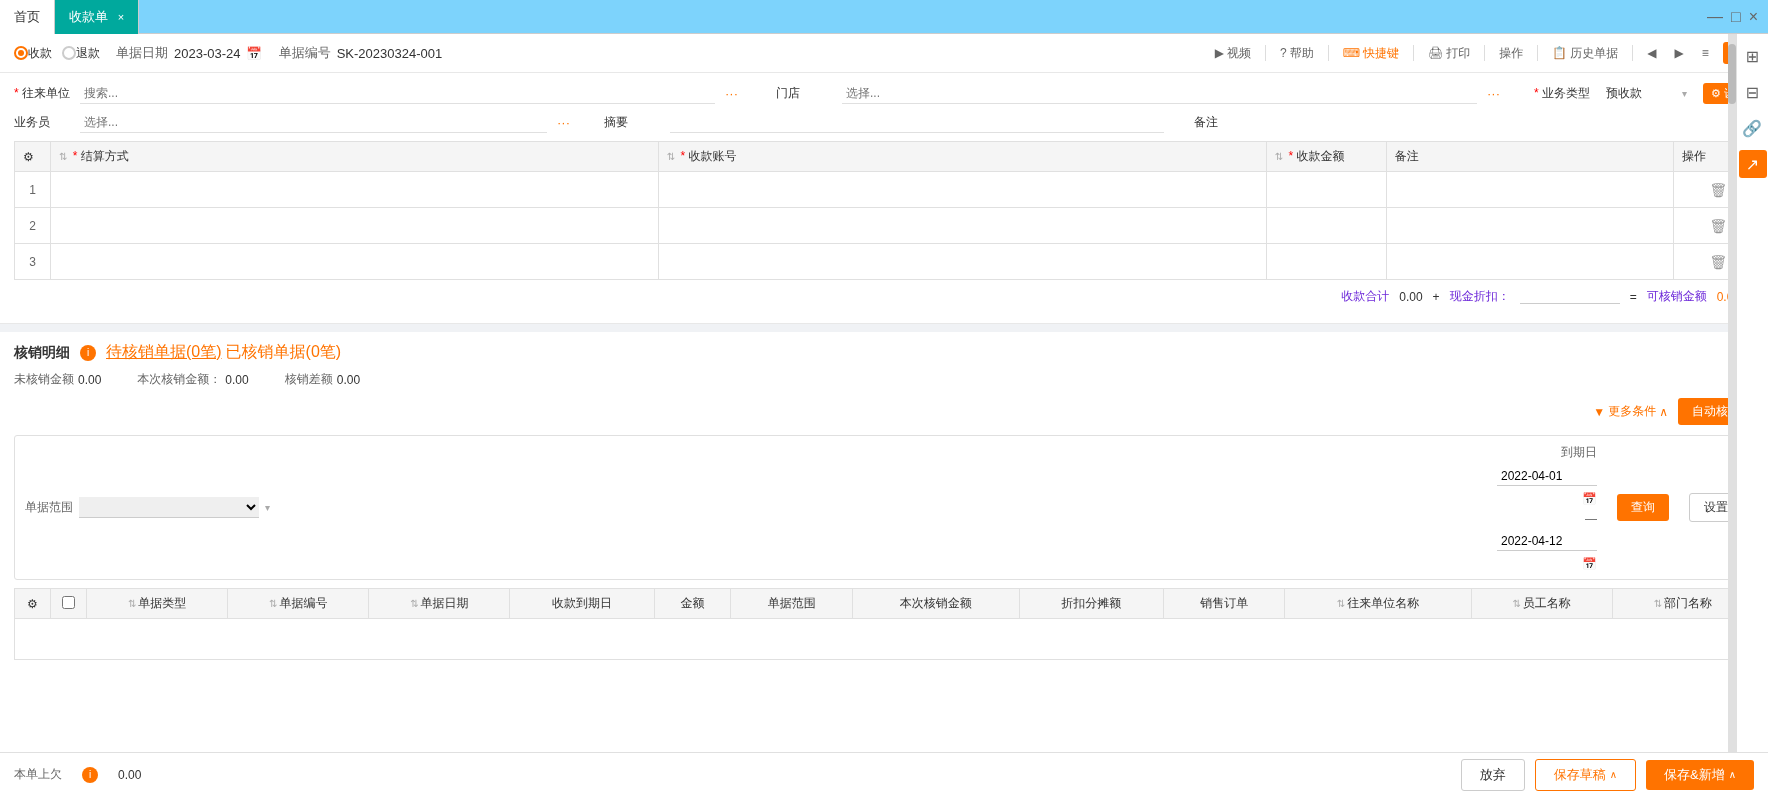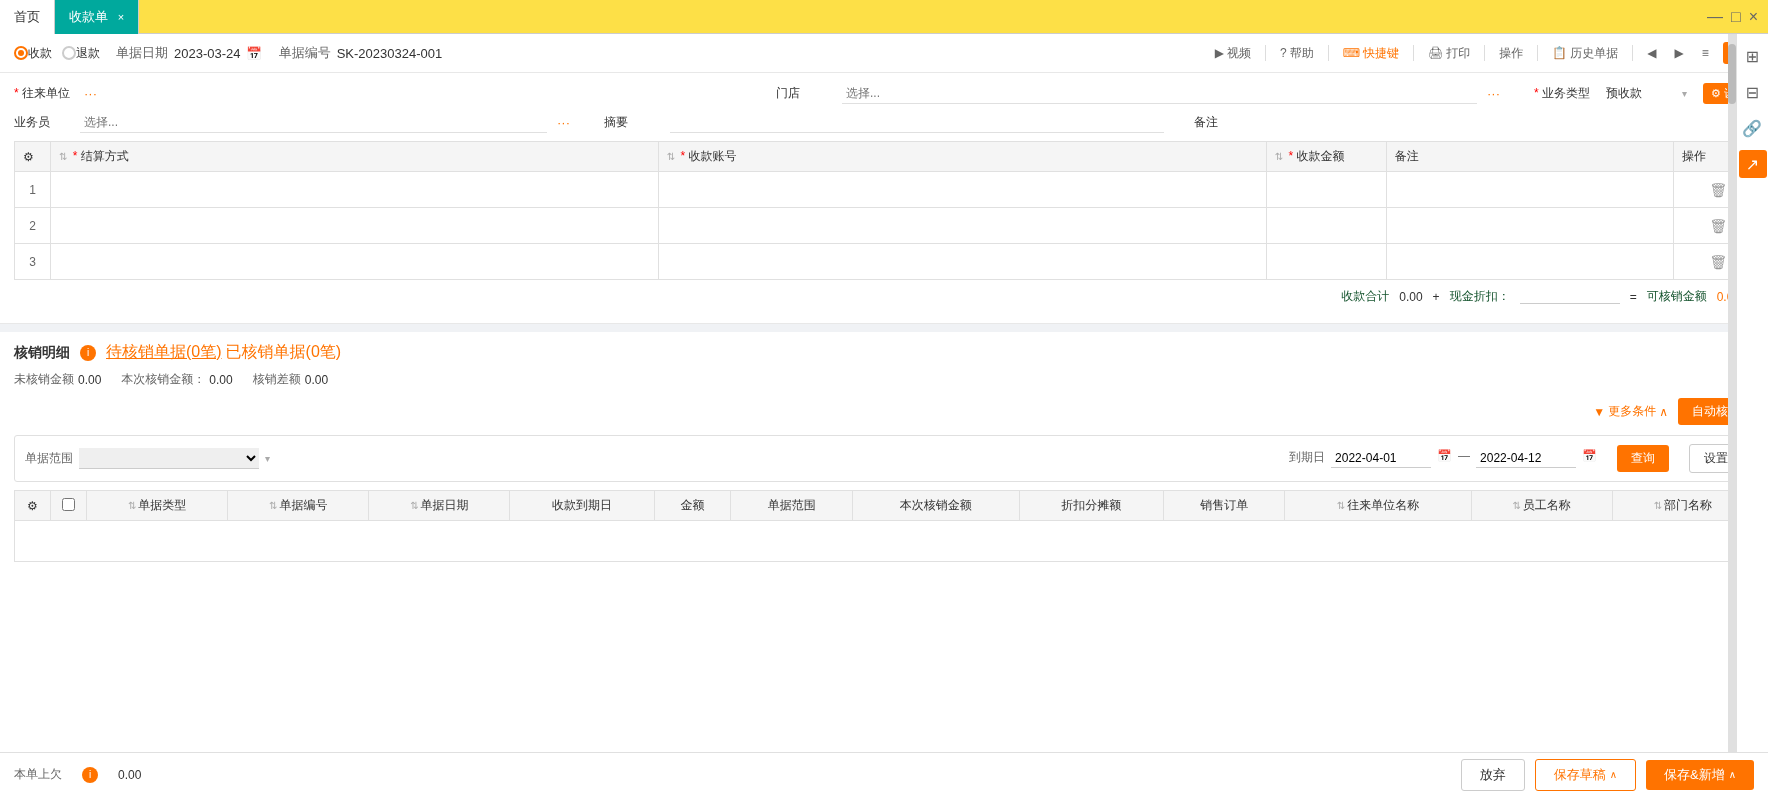--- a/index.html
+++ b/index.html
@@ -1,21 +1,21 @@
 <!DOCTYPE html>
 <html><head>
   <meta charset="utf-8">
   <style>
     * { box-sizing: border-box; margin: 0; padding: 0; }
     body { font-family: 'Microsoft YaHei', Arial, sans-serif; font-size: 12px; background: #f0f2f5; color: #333; overflow: hidden; }
 
     
     .tab-bar {
       display: flex; align-items: center;
-      background: #fde047;
+      background: #7dd3fc;
       height: 34px;
       border-bottom: 1px solid #ccc;
     }
     .tab-item {
       padding: 0 14px; height: 34px; line-height: 34px;
       cursor: pointer; font-size: 13px;
       border-right: 1px solid #ccc;
     }
     .tab-item.home { background: #fff; color: #333; }
     .tab-item.active { background: #00a99d; color: #fff; }
@@ -90,21 +90,21 @@
     .col-sort { color: #aaa; font-size: 10px; margin-right: 2px; }
     .table-actions { display: flex; gap: 6px; justify-content: flex-end; }
     .table-action-btn { color: #999; cursor: pointer; border: none; background: none; font-size: 14px; }
 
     
     .table-footer {
       display: flex; justify-content: flex-end; align-items: center;
       padding: 8px 14px; gap: 10px; font-size: 12px; color: #333;
       background: #fff;
     }
-    .total-label { color: #14532d; }
+    .total-label { color: #6d28d9; }
     .total-value { color: #333; }
     .total-value.orange { color: #ff7300; }
     .total-input {
       width: 100px; border: none; border-bottom: 1px solid #ccc;
       font-size: 12px; text-align: right; outline: none;
     }
 
     
     .section-divider { height: 8px; background: #f0f2f5; }
 
@@ -115,21 +115,21 @@
     .info-icon { 
       width: 16px; height: 16px; border-radius: 50%; 
       background: #ff7300; color: #fff; font-size: 10px;
       display: inline-flex; align-items: center; justify-content: center;
       cursor: pointer;
     }
     .tab-links { display: flex; gap: 4px; }
     .tab-link { color: #ff7300; cursor: pointer; font-size: 16px; }
     .tab-link.active { text-decoration: underline; }
 
-    .verify-stats { display: flex; align-items: center; gap: 20px; margin-bottom: 10px; font-size: 12px; }
+    .verify-stats { display: flex; align-items: center; gap: 36px; margin-bottom: 10px; font-size: 12px; }
     .stat-item { display: flex; align-items: center; gap: 4px; }
     .stat-label { color: #666; }
     .stat-value { color: #333; }
 
     .verify-toolbar {
       display: flex; align-items: center; justify-content: flex-end;
       gap: 10px; margin-bottom: 10px;
     }
     .more-conditions { color: #ff7300; cursor: pointer; font-size: 12px; display: flex; align-items: center; gap: 3px; }
     .auto-cancel-btn {
@@ -148,21 +148,21 @@
     .filter-select {
       border: none; border-bottom: 1px solid #ccc;
       font-size: 12px; padding: 2px 4px; width: 180px; outline: none;
       cursor: pointer;
     }
     .filter-input {
       border: none; border-bottom: 1px solid #ccc;
       font-size: 12px; padding: 2px 4px; width: 100px; outline: none;
     }
     .filter-spacer { flex: 1; }
-    .date-range { display: flex; align-items: flex-start; gap: 6px; }
+    .date-range { display: flex; align-items: flex-end; gap: 6px; flex-direction: column; }
     .date-sep { color: #666; }
     .query-btn {
       background: #ff7300; color: #fff; border: none;
       padding: 5px 14px; border-radius: 3px; cursor: pointer; font-size: 12px;
     }
     .settings-btn {
       border: 1px solid #ccc; background: #fff; color: #333;
       padding: 5px 14px; border-radius: 3px; cursor: pointer; font-size: 12px;
     }
 
@@ -305,20 +305,21 @@
     </div>
   </div>
 
   <div class="form-section">
     <div class="form-row">
       <div class="form-field">
         <span class="form-label">
           <span class="required">*</span>
           <span>往来单位</span>
         </span>
+        <input class="form-input" type="text" placeholder="搜索..." style="">
         <span class="more-btn">···</span>
       </div>
       <div class="form-field" style="margin-left:34px;">
         <span class="form-label">门店</span>
         <input class="form-input" type="text" placeholder="选择..." style="">
         <span class="more-btn">···</span>
       </div>
       <div class="form-field" style="margin-left:30px; flex: 0 0 auto; min-width: 220px;">
         <span class="form-label">
           <span class="required">*</span>

